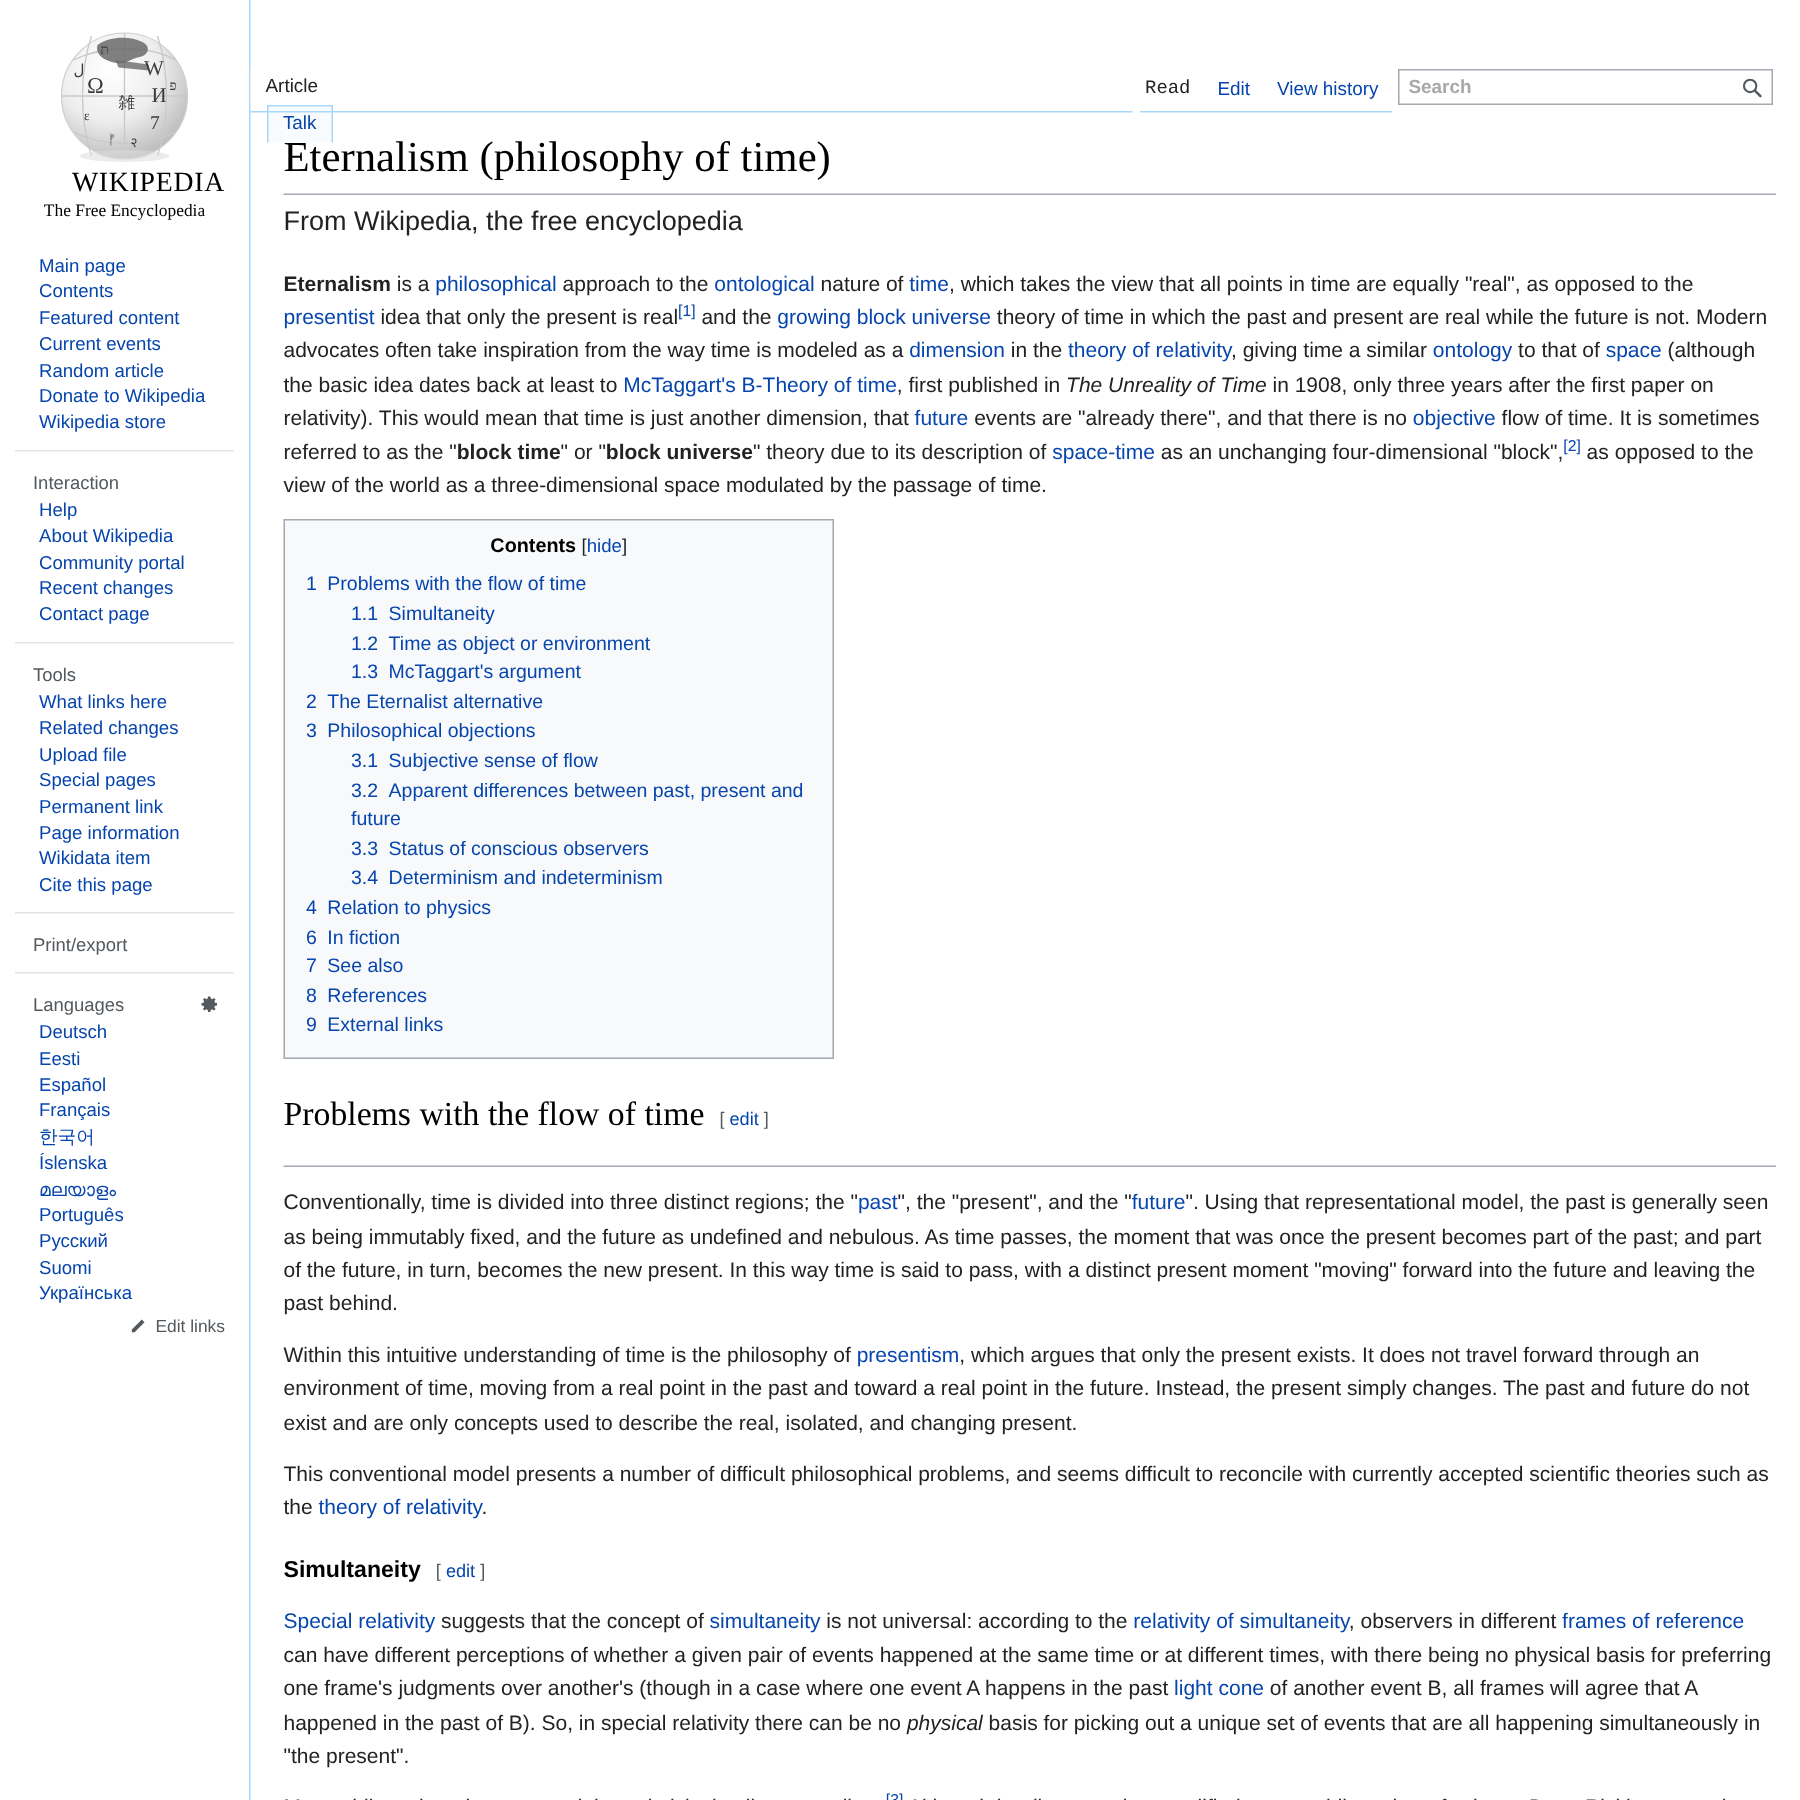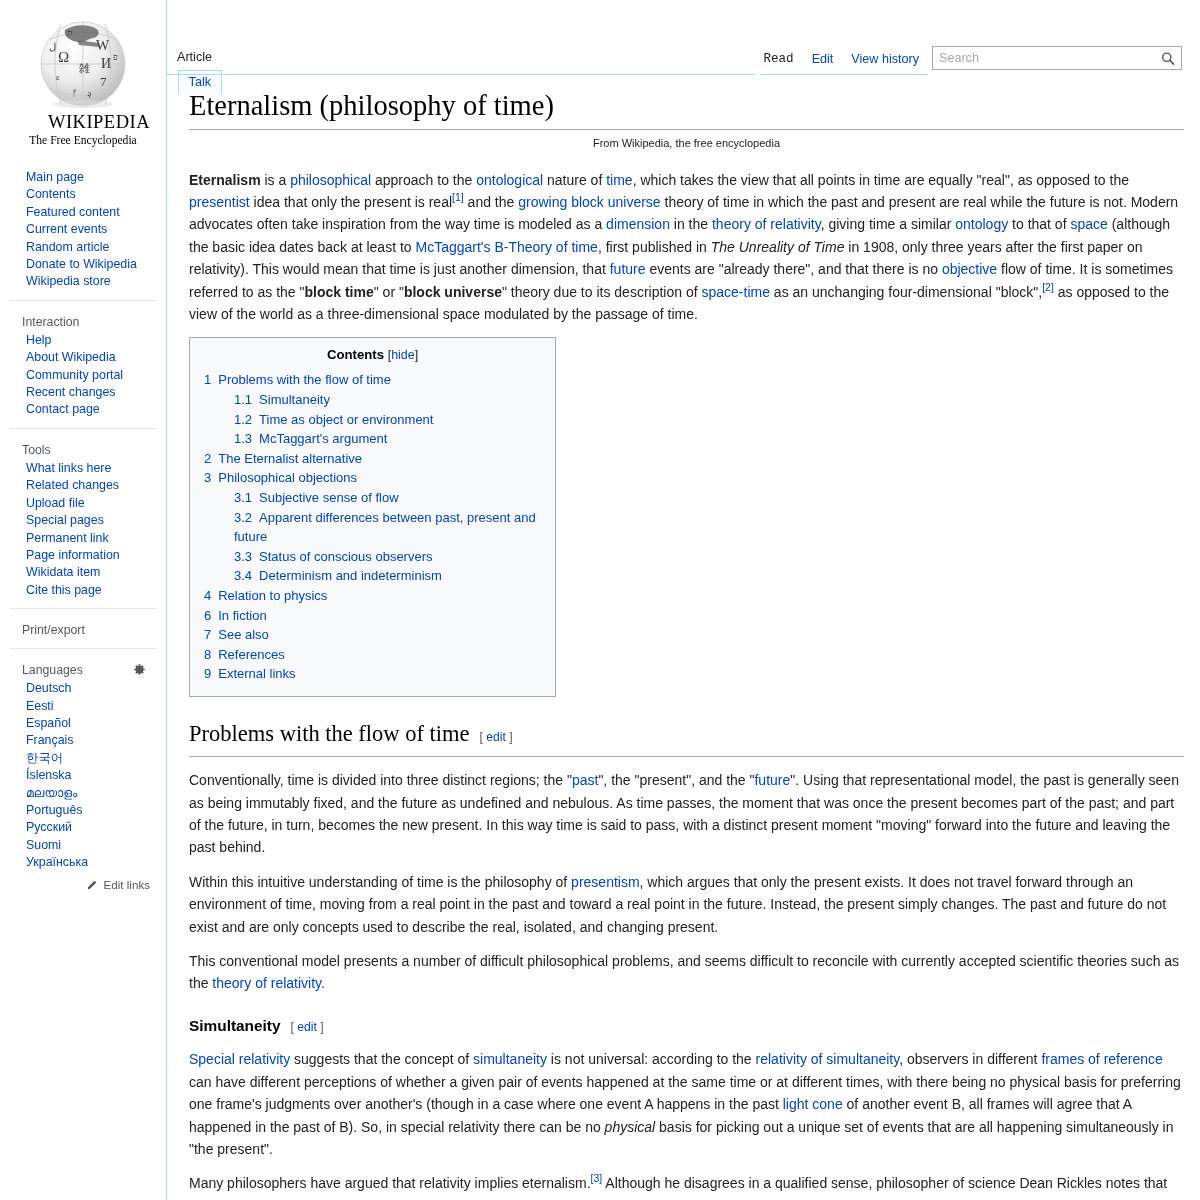--- a/index.html
+++ b/index.html
@@ -172,20 +172,21 @@
   }
   #search-input {
     border: 0; outline: 0;
     flex: 1;
     height: 22px;
     padding: 0 6px;
     font-family: "Liberation Sans", sans-serif;
     font-size: 12.6px;
     color: #3b82f6;
     background: transparent;
+    font-weight: bold;
   }
   #search-input::placeholder { color: #a8a8a8; opacity: 1; }
   #search-go {
     width: 26px; height: 22px;
     display: flex; align-items: center; justify-content: center;
     background: transparent; border: 0; cursor: pointer;
   }
 
   
   #body-content {
@@ -197,25 +198,24 @@
     font-family: "Liberation Serif", serif;
     font-size: 28.5px;
     font-weight: normal;
     color: #000000;
     margin: 0;
     padding-bottom: 5px;
     border-bottom: 1px solid #a2a9b1;
     line-height: 1.25;
   }
   #siteSub {
-    font-size: 11px;
+    font-size: 18px;
     color: #222222;
     margin-top: 7px;
     margin-bottom: 0;
-    text-align: center;
   }
 
   .para {
     margin: 0 0 12px 0;
     line-height: 22.4px;
     font-size: 14px;
     color: #222222;
   }
   #lead-para { margin-top: 20px; }
   a.wl { color: #0645ad; text-decoration: none; }
@@ -249,21 +249,21 @@
   #toc a { color: #0645ad; text-decoration: none; }
   .tocnumber { margin-right: 7px; }
 
   
   h2.section {
     font-family: "Liberation Serif", serif;
     font-weight: normal;
     font-size: 22.5px;
     color: #000000;
     margin: 22px 0 0 0;
-    padding-bottom: 8px;
+    padding-bottom: 20px;
     border-bottom: 1px solid #a2a9b1;
     line-height: 1.3;
   }
   h3.subsection {
     font-family: "Liberation Sans", sans-serif;
     font-weight: bold;
     font-size: 15.4px;
     color: #000000;
     margin: 20px 0 0 0;
     line-height: 1.4;

